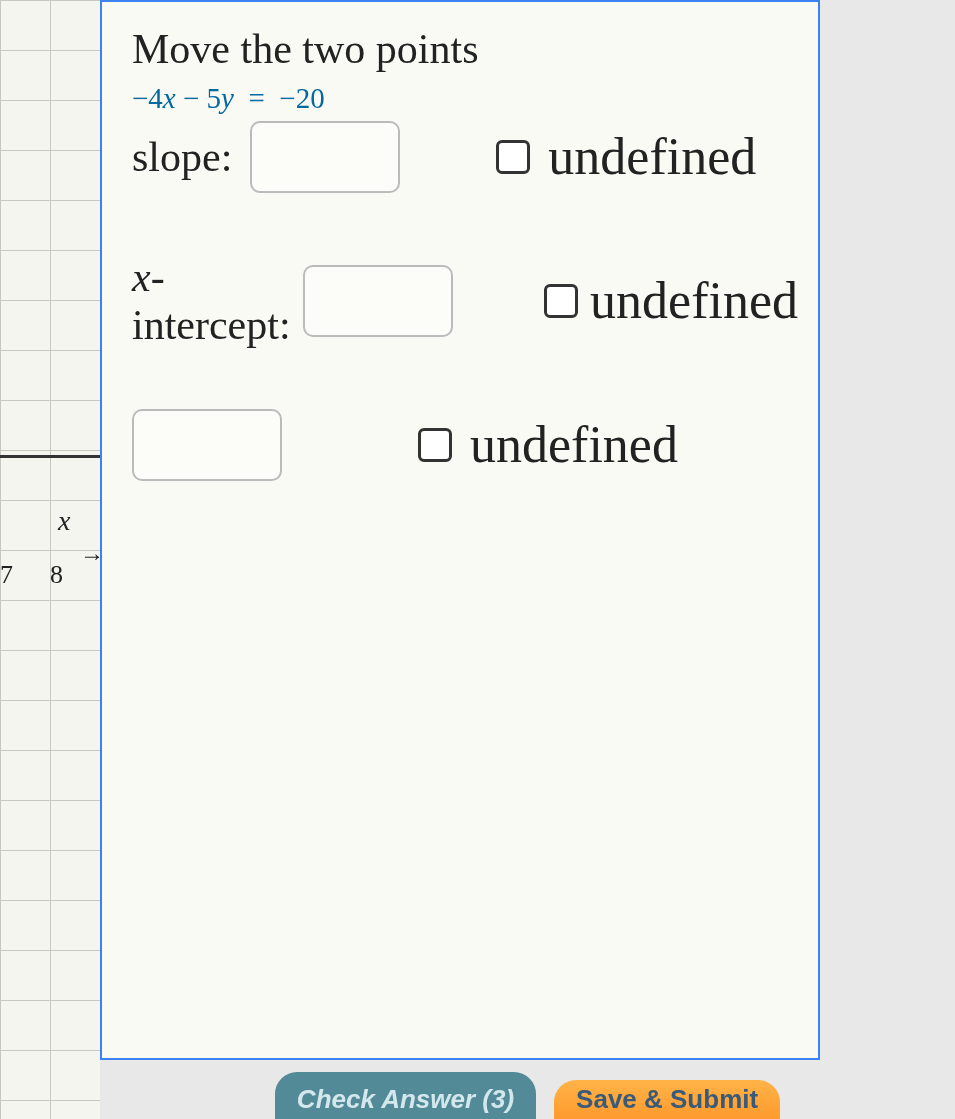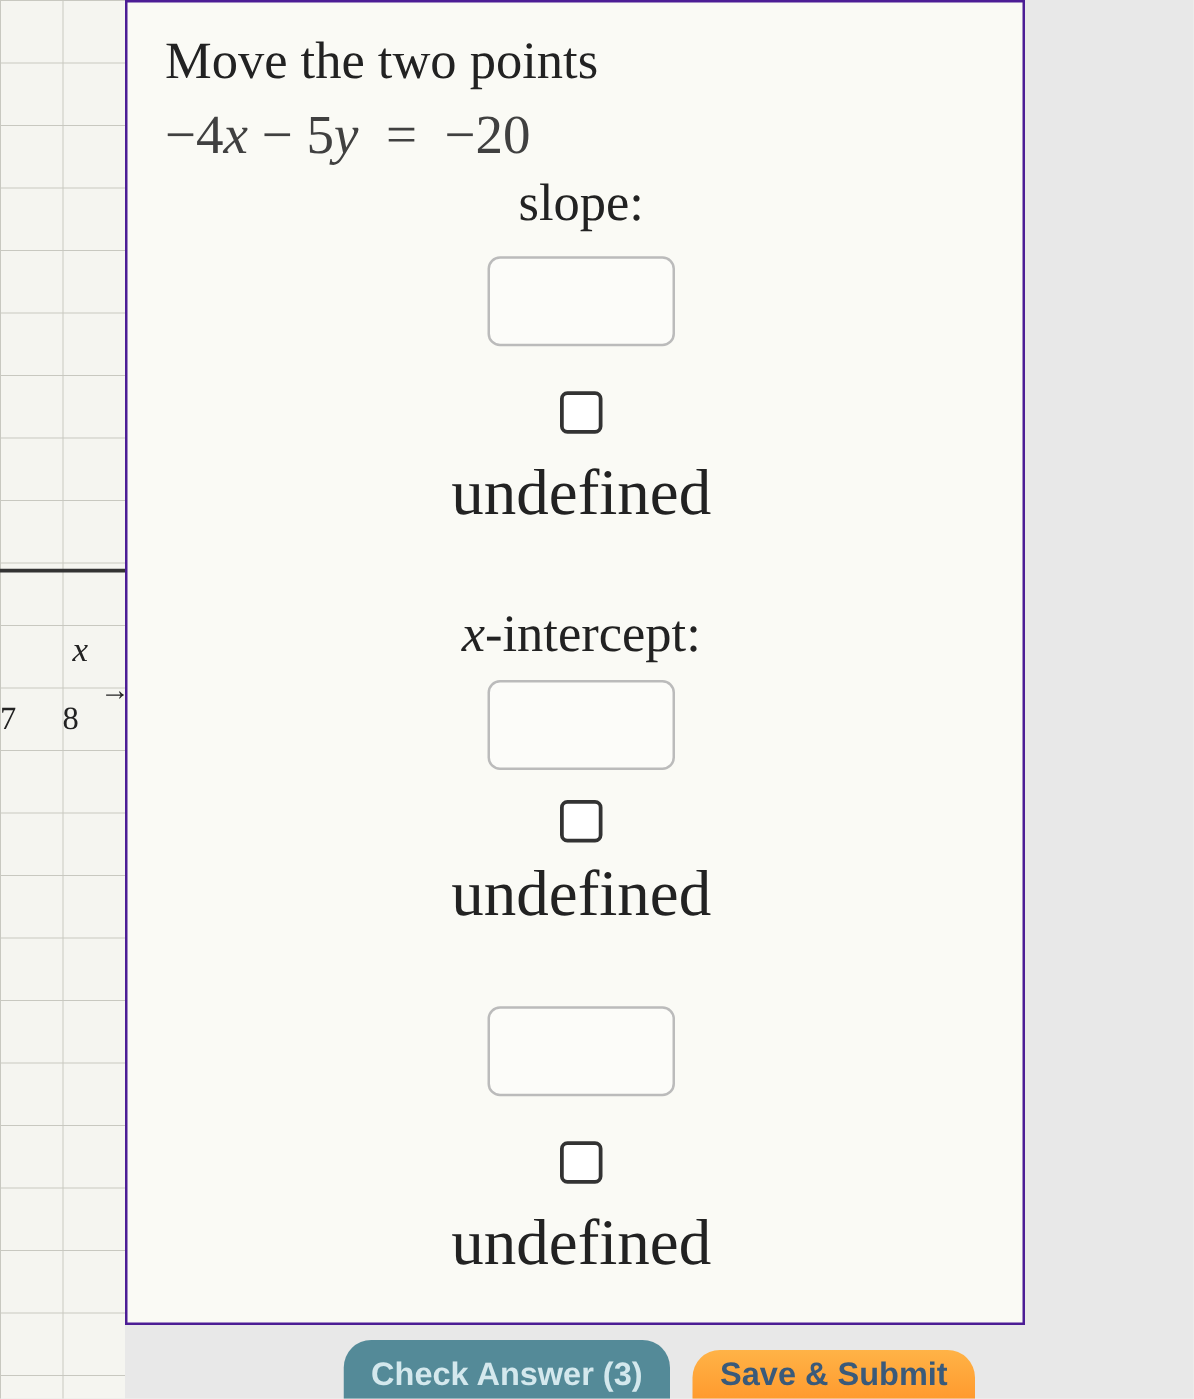--- a/index.html
+++ b/index.html
@@ -60,47 +60,46 @@
       font-size: 26px;
       color: #222;
     }
     .panel {
       position: absolute;
       left: 100px;
       top: 0;
       width: 720px;
       height: 1060px;
       background: #fafaf5;
-      border: 2px solid #4c1d95;
+      border: 2px solid #3b82f6;
       padding: 20px 20px 20px 30px;
     }
     .instruction {
       font-size: 42px;
       line-height: 1.3;
       color: #222;
       margin-bottom: 5px;
     }
     .equation {
-      font-size: 44px;
-      color: #404040;
+      font-size: 29px;
+      color: #0369a1;
       margin: 2px 0 6px 0;
       font-family: Georgia, serif;
     }
     .equation .var { font-style: italic; }
     .then-line {
       font-size: 42px;
       color: #222;
       margin-bottom: 35px;
     }
     .field-row {
       display: flex;
       align-items: center;
       margin-bottom: 60px;
       gap: 18px;
-      flex-direction: column;
     }
     .field-label {
       font-size: 42px;
       color: #222;
     }
     .field-label .var { font-style: italic; }
     .input-box {
       width: 150px;
       height: 72px;
       border: 2px solid #bbb;
@@ -143,20 +142,21 @@
       background: #3a7a8a;
       color: #d0e8ee;
       font-size: 26px;
       font-weight: bold;
       padding: 12px 22px 4px 22px;
       border-radius: 22px 22px 0 0;
       border: none;
       font-family: Arial, sans-serif;
       cursor: pointer;
       opacity: 0.85;
+      font-style: italic;
     }
     .btn-save {
       background: linear-gradient(#ffb347, #ff9a2e);
       color: #3a5a7a;
       font-size: 26px;
       font-weight: bold;
       padding: 4px 22px 4px 22px;
       border-radius: 22px 22px 0 0;
       border: none;
       font-family: Arial, sans-serif;

